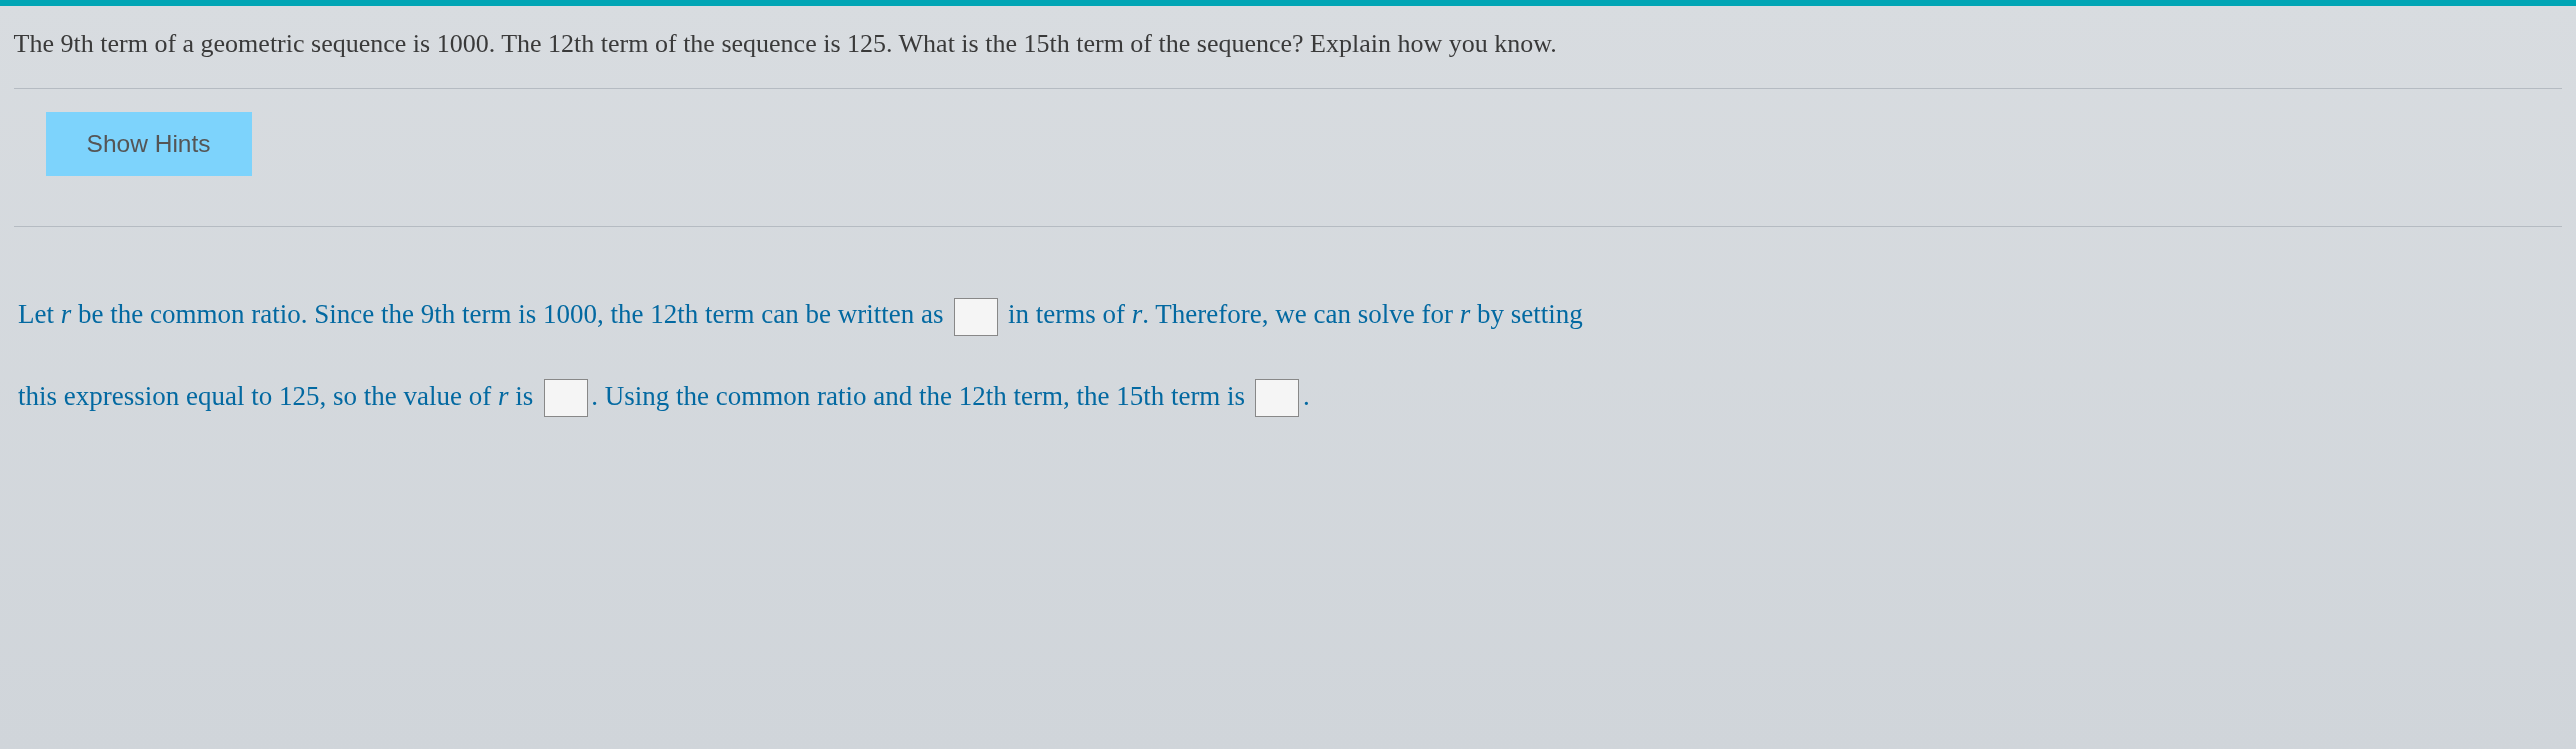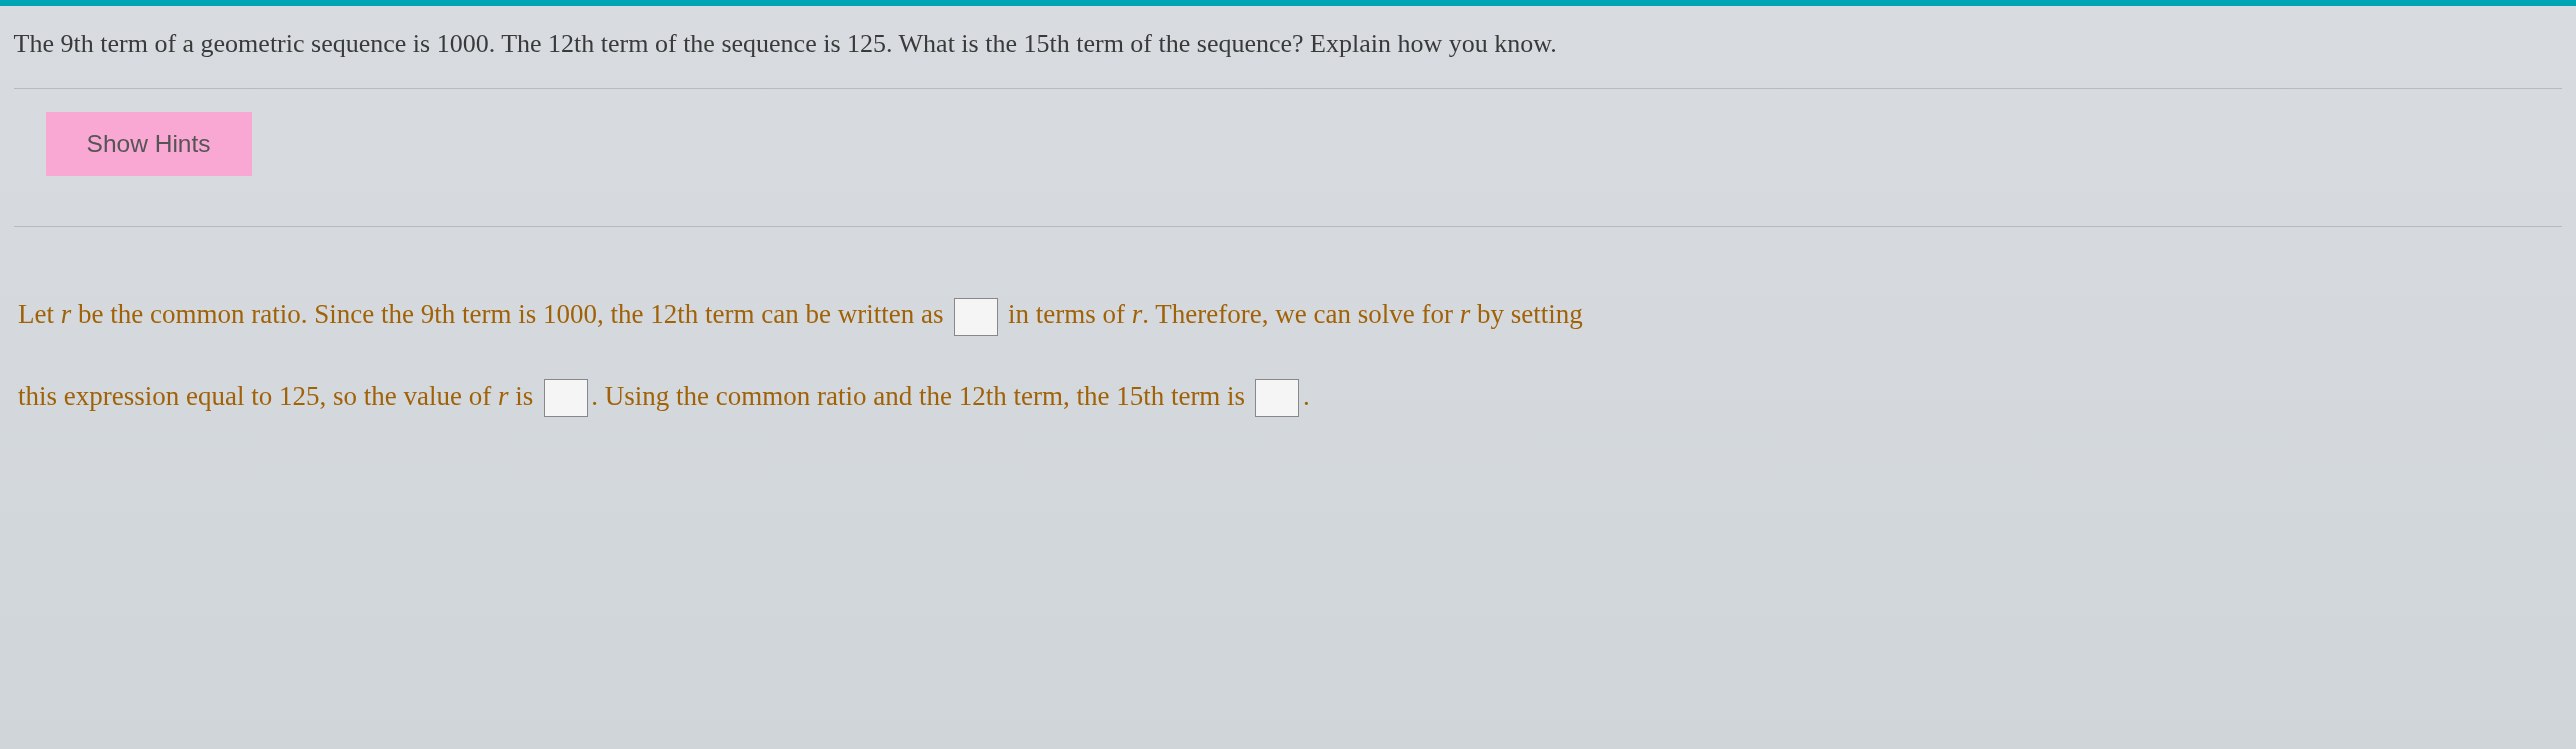--- a/index.html
+++ b/index.html
@@ -42,21 +42,21 @@
     }
     
     .hints-section {
       border-top: 0.9px solid #b5bbc2;
       border-bottom: 0.9px solid #b5bbc2;
       padding: 23px 0 50px 0;
       margin-bottom: 55px;
     }
     
     .show-hints-btn {
-      background: #f9a8d4;
+      background: #7dd3fc;
       border: none;
       padding: 18px 41px;
       font-size: 24.5px;
       color: #555;
       font-family: Arial, sans-serif;
       cursor: pointer;
       margin-left: 32px;
     }
     
     .answer-section {
@@ -65,21 +65,21 @@
     
     .answer-line {
       font-size: 27px;
       color: #2a2a2a;
       line-height: 2.4;
       display: inline;
     }
     
     .answer-text {
       font-size: 27px;
-      color: #a16207;
+      color: #0369a1;
     }
     
     .italic {
       font-style: italic;
     }
     
     .input-box {
       display: inline-block;
       width: 44px;
       height: 38px;

